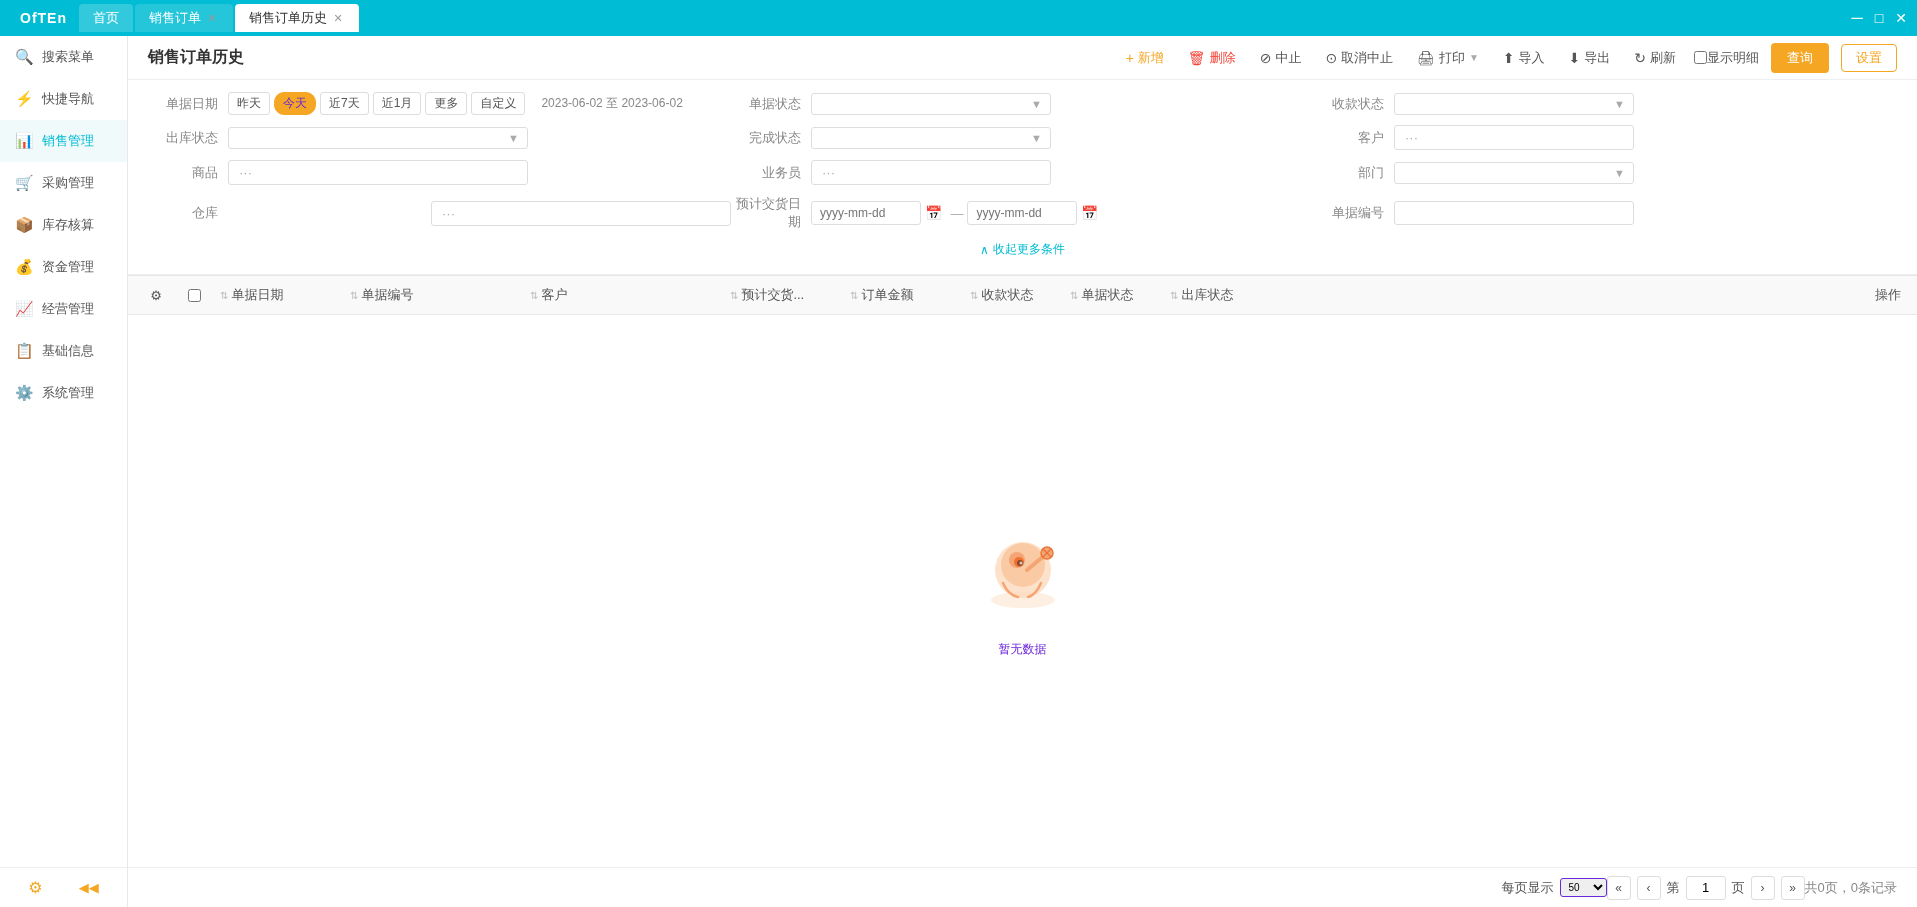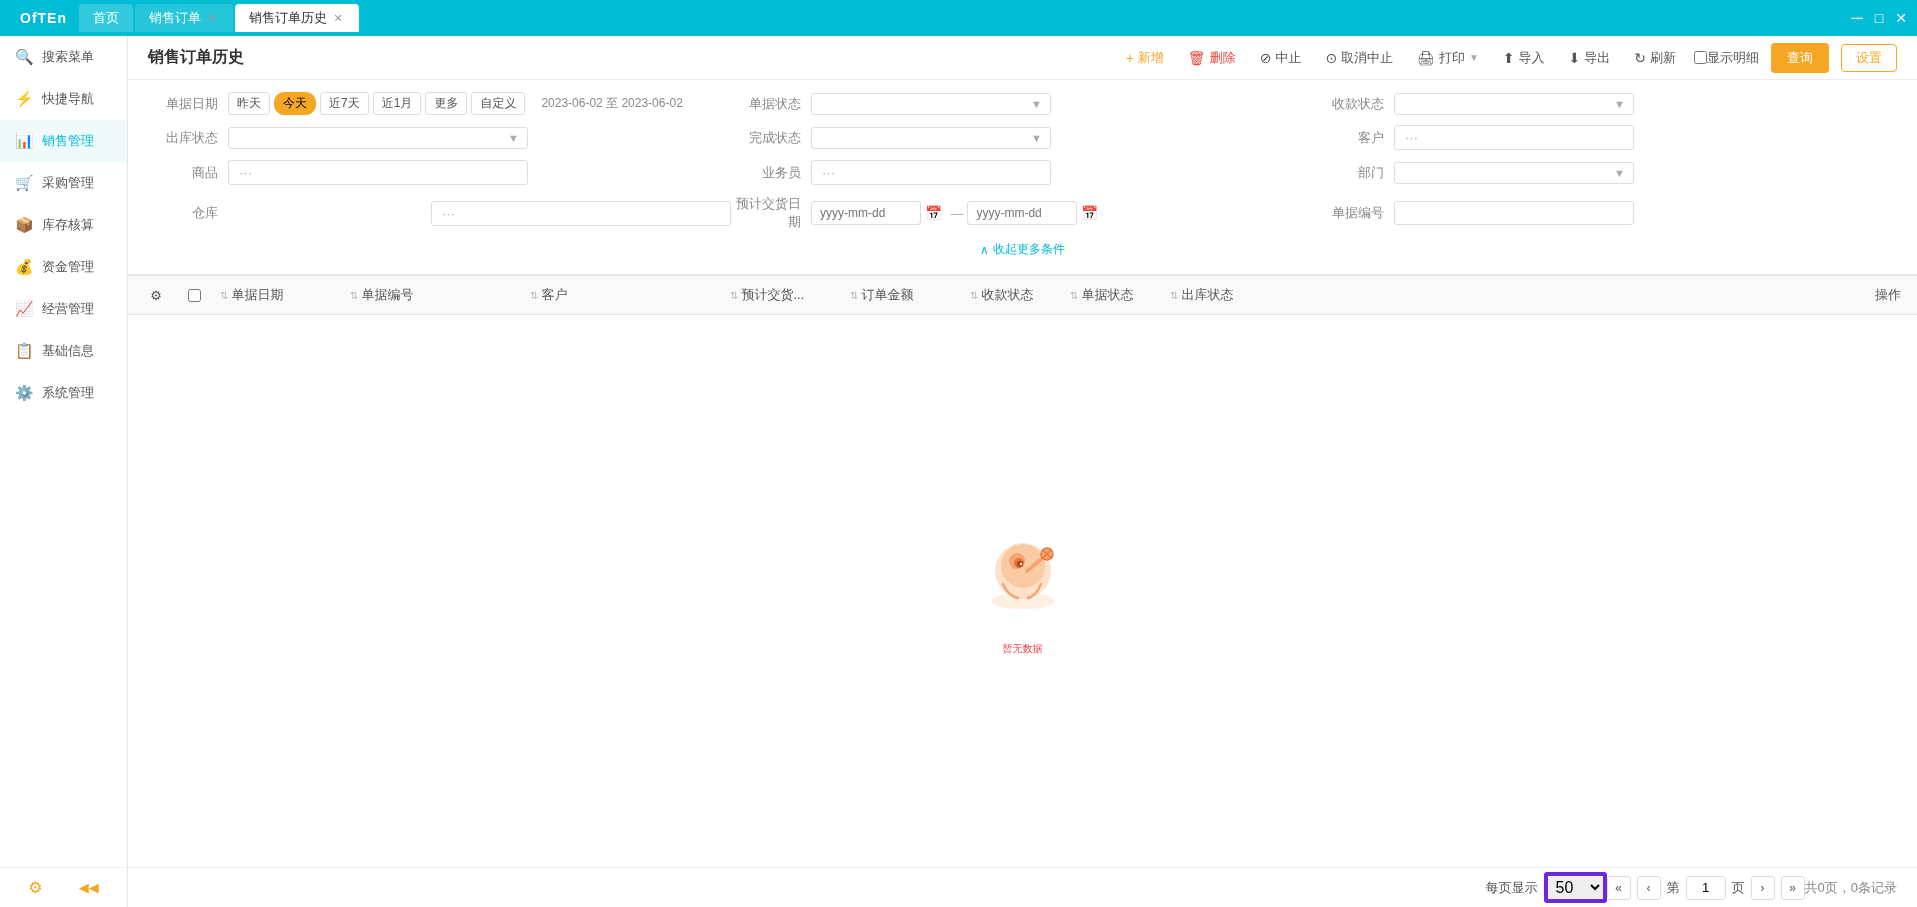--- a/index.html
+++ b/index.html
@@ -38,21 +38,21 @@
     .btn-setting { background: #fff; color: #f5a623; border: 1px solid #f5a623; padding: 4px 14px; border-radius: 4px; cursor: pointer; font-size: 13px; }
     .checkbox-label { display: flex; align-items: center; font-size: 13px; color: #555; }
     .checkbox-label input { width: 13px; height: 13px; }
 
     
     .filter-area { background: #fff; padding: 12px 20px; border-bottom: 1px solid #eee; flex-shrink: 0; }
     .filter-row { display: flex; align-items: center; gap: 0; margin-bottom: 10px; }
     .filter-label { width: 80px; color: #888; font-size: 13px; flex-shrink: 0; text-align: right; padding-right: 10px; }
     .date-btns { display: flex; align-items: center; gap: 4px; }
     .date-btn { padding: 2px 8px; border: 1px solid #ddd; border-radius: 3px; font-size: 12px; cursor: pointer; color: #555; background: #fff; }
-    .date-btn.active { background: #f5a623; color: #000000; border-color: #f5a623; border-radius: 10px; }
+    .date-btn.active { background: #f5a623; color: #6d28d9; border-color: #f5a623; border-radius: 10px; }
     .date-range { font-size: 12px; color: #888; }
     .select-field { display: flex; align-items: center; border: 1px solid #ddd; border-radius: 3px; padding: 4px 8px; min-width: 200px; background: #fff; cursor: pointer; position: relative; }
     .select-field .chevron { margin-left: auto; color: #aaa; font-size: 11px; }
     .ellipsis-btn { border: 1px solid #ddd; border-radius: 3px; padding: 4px 10px; background: #fff; cursor: pointer; color: #888; min-width: 200px; }
     .calendar-icon { color: #aaa; font-size: 14px; margin: 0 4px; cursor: pointer; }
     .date-separator { color: #aaa; margin: 0 4px; }
     .date-input { border: 1px solid #ddd; border-radius: 3px; padding: 4px 8px; font-size: 12px; color: #aaa; background: #fff; width: 120px; }
     .collapse-row { display: flex; align-items: center; justify-content: center; padding: 4px 0; }
     .collapse-btn { color: #00bcd4; font-size: 12px; cursor: pointer; display: flex; align-items: center; gap: 4px; }
 
@@ -69,26 +69,26 @@
     .th-delivery { width: 120px; }
     .th-amount { width: 120px; }
     .th-pay-status { width: 100px; }
     .th-order-status { width: 100px; }
     .th-out-status { width: 110px; }
     .th-actions { flex: 1; justify-content: flex-end; }
 
     
     .empty-state { flex: 1; display: flex; flex-direction: column; align-items: center; justify-content: center; }
     .empty-icon { width: 100px; height: 100px; margin-bottom: 16px; }
-    .empty-text { color: #ef4444; font-size: 10px; }
+    .empty-text { color: #6d28d9; font-size: 12px; }
 
     
     .footer { background: #fff; border-top: 1px solid #eee; height: 40px; display: flex; align-items: center; justify-content: flex-end; padding: 0 20px; flex-shrink: 0; }
     .footer-item { display: flex; align-items: center; gap: 6px; font-size: 13px; color: #555; }
-    .page-size-select { border: 4px solid #6d28d9; border-radius: 3px; padding: 2px 4px; font-size: 16px; }
+    .page-size-select { border: 1px solid #6d28d9; border-radius: 3px; padding: 2px 4px; font-size: 10px; }
     .page-nav { display: flex; align-items: center; gap: 6px; }
     .page-nav-btn { width: 24px; height: 24px; display: flex; align-items: center; justify-content: center; border: 1px solid #ddd; border-radius: 3px; cursor: pointer; color: #555; font-size: 12px; }
     .page-input { width: 40px; height: 24px; border: 1px solid #ddd; border-radius: 3px; text-align: center; font-size: 13px; }
     .total-info { color: #888; font-size: 13px; }
     .filter-cell { display: flex; align-items: center; }
 
     
     .brand-logo { color: #fff; font-size: 14px; font-weight: bold; letter-spacing: 1px; padding: 0 10px; display: flex; align-items: center; }
   </style>
 </head>

